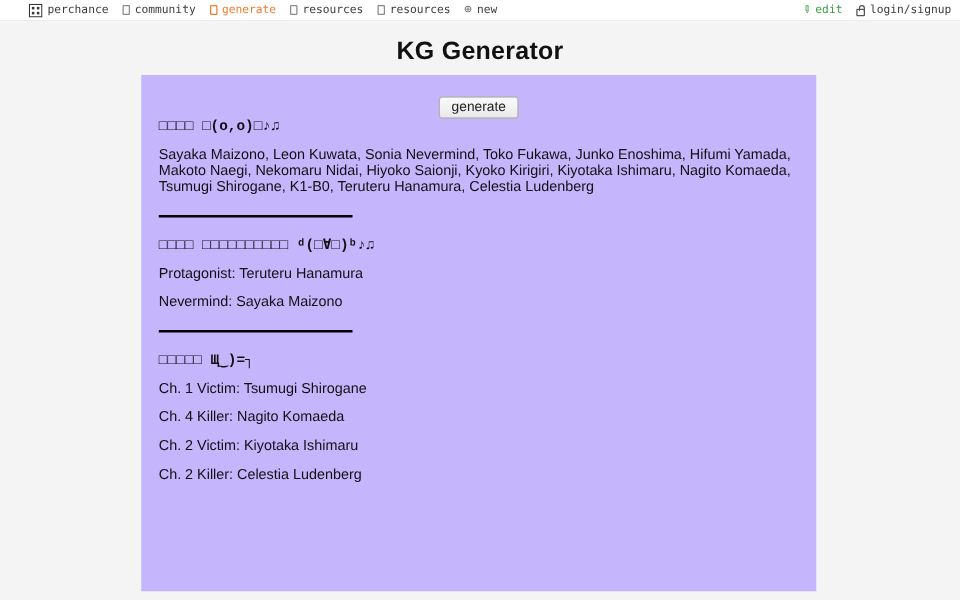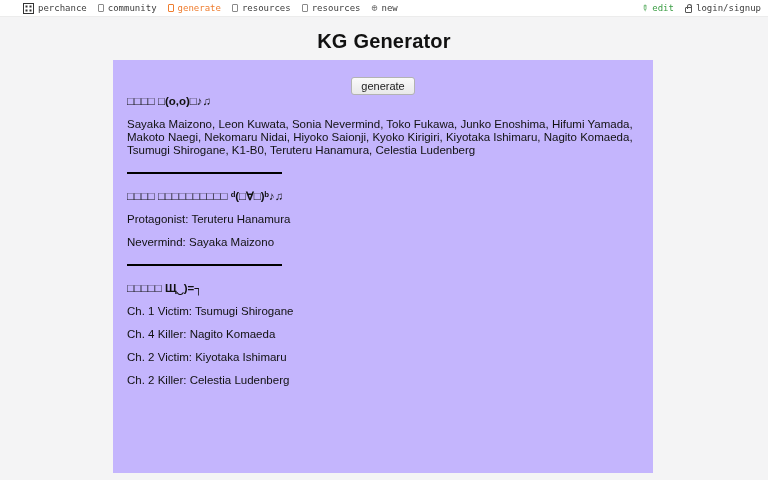--- a/index.html
+++ b/index.html
@@ -35,21 +35,21 @@
     position:absolute; left:113px; top:60px; width:540px; height:413px;
     background:#c4b5fd; overflow:hidden; padding:0 14px;
   }
   .generate-btn {
     display:block; margin:17px auto 0; font-family:"Liberation Sans", sans-serif;
     font-size:11px; color:#222; padding:2px 9px;
     background:linear-gradient(#fafafa,#e9e9e9); border:1px solid #b3b3b3; border-radius:3px;
     cursor:pointer;
   }
   .panel p { font-size:11.5px; line-height:13px; margin:0 0 10px; }
-  .sec-heading { font-weight:bold; margin:9px 0 10px; font-size:11.5px; line-height:13px; }
+  .sec-heading { font-weight:bold; margin:9px 0 10px; font-size:11.5px; line-height:13px;font-family:Liberation Mono, monospace; }
   .row-label { font-weight:normal; }
   .divider { width:155px; height:2px; background:#000; border:none; margin:15px 0 16px; }
 </style>
 </head>
 <body>
 
 <div class="topbar">
   <div class="left">
     <span class="nav-item">
       <svg class="logo-svg" width="11" height="11" viewBox="0 0 11 11">

